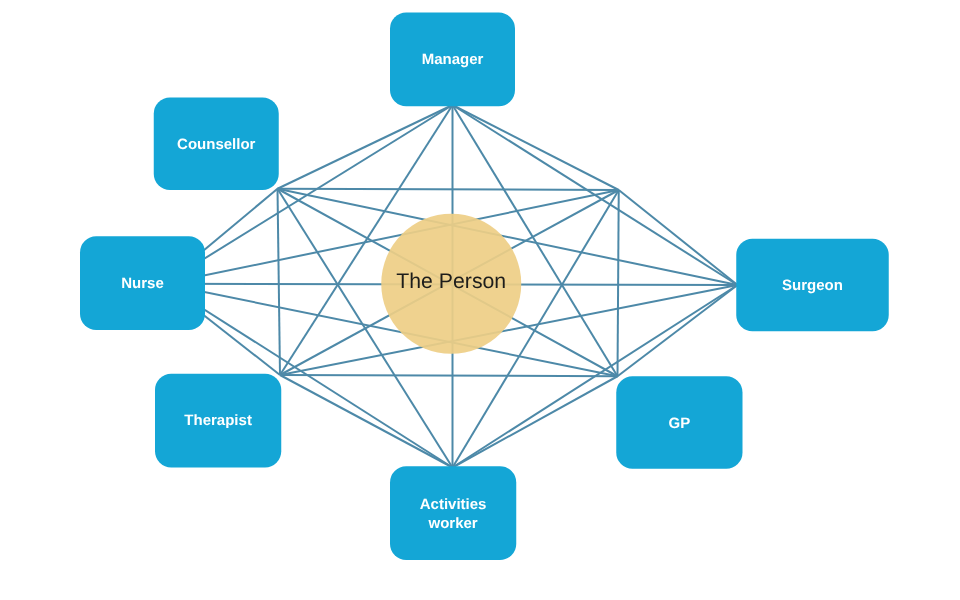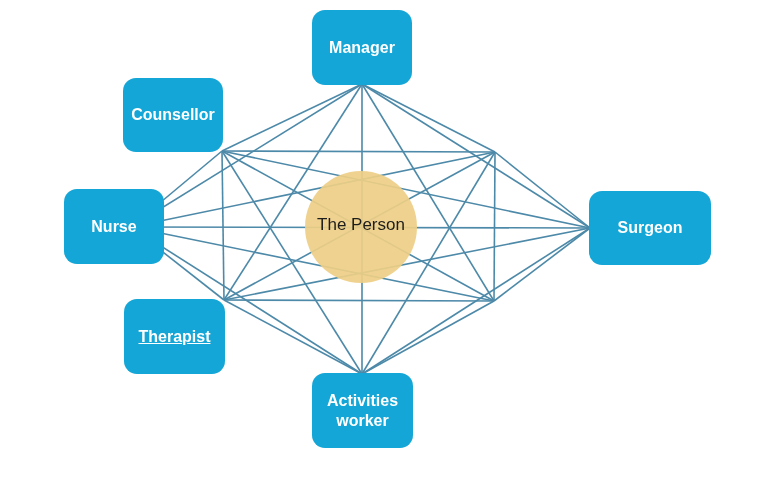--- a/index.html
+++ b/index.html
@@ -28,30 +28,30 @@
   .node {
     position: absolute;
     background: var(--node-fill);
     color: var(--node-text);
     border-radius: 13px;
     display: flex;
     align-items: center;
     justify-content: center;
     text-align: center;
     font-weight: bold;
-    font-size: 16px;
+    font-size: 12px;
     line-height: 1.25;
     padding: 4px;
   }
   .node-manager    { left: 312px; top: 10px;  width: 100px; height: 75px; }
   .node-counsellor { left: 123px; top: 78px;  width: 100px; height: 74px; }
   .node-care       { left: 493px; top: 80px;  width: 102px; height: 73px; }
   .node-nurse      { left: 32px;  top: 189px; width: 100px; height: 75px; margin-left: 32px; }
   .node-surgeon    { left: 589px; top: 191px; width: 122px; height: 74px; }
-  .node-therapist  { left: 124px; top: 299px; width: 101px; height: 75px; text-decoration: underline; }
+  .node-therapist  { left: 124px; top: 299px; width: 101px; height: 75px; }
   .node-gp         { left: 493px; top: 301px; width: 101px; height: 74px; }
   .node-activities { left: 312px; top: 373px; width: 101px; height: 75px; }
   .center-label {
     position: absolute;
     left: 286px;
     top: 215px;
     width: 150px;
     text-align: center;
     font-weight: normal;
     font-size: 17px;
@@ -98,20 +98,23 @@
   </svg>
 
   <div class="center-label">The Person</div>
 
   <div class="node node-manager">
     <span>Manager</span>
   </div>
   <div class="node node-surgeon">
     <span>Surgeon</span>
   </div>
+  <div class="node node-gp">
+    <span>GP</span>
+  </div>
   <div class="node node-activities">
     <span>Activities worker</span>
   </div>
   <div class="node node-therapist">
     <span>Therapist</span>
   </div>
   <div class="node node-nurse">
     <span>Nurse</span>
   </div>
   <div class="node node-counsellor">

